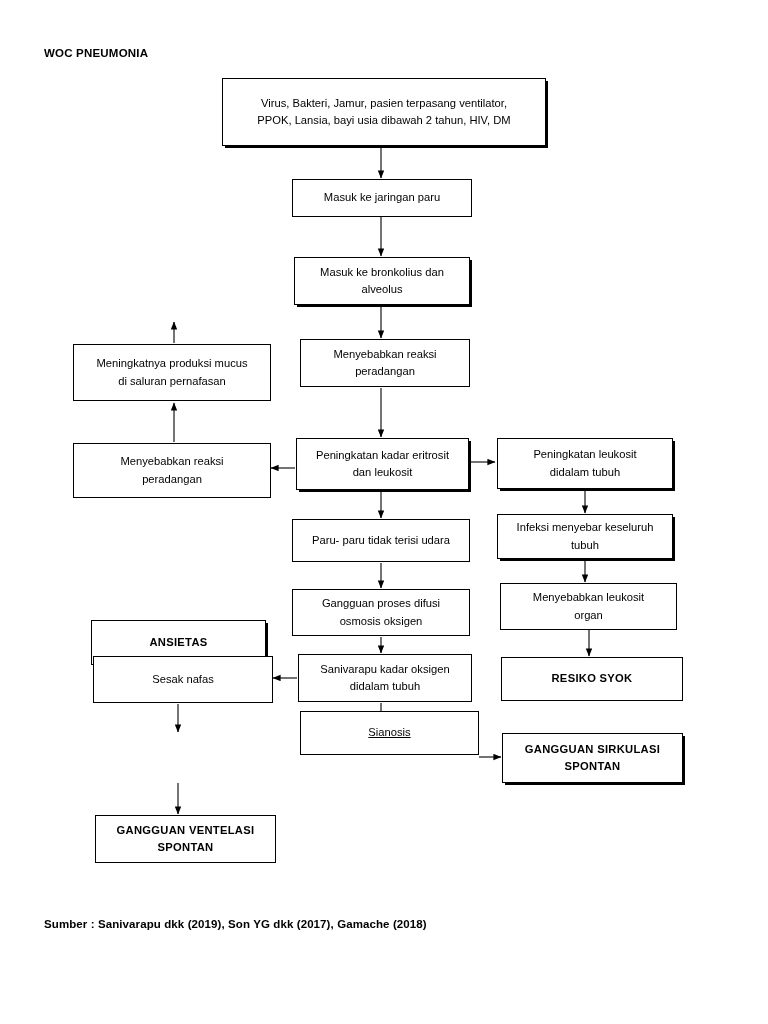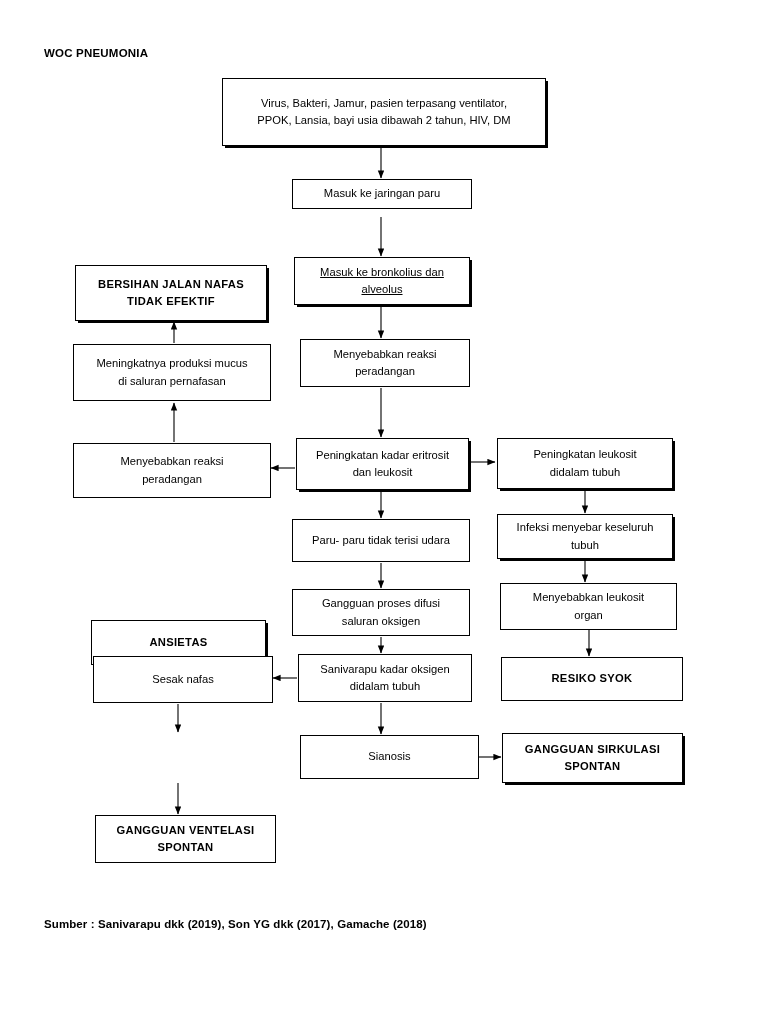--- a/index.html
+++ b/index.html
@@ -128,25 +128,25 @@
     </g>
   </svg>
 
   <div class="node shadow" style="left:222px; top:78px; width:324px; height:68px;">
     <span class="txt">
       <span>Virus, Bakteri, Jamur, pasien terpasang ventilator,</span><br>
       <span>PPOK, Lansia, bayi usia dibawah 2 tahun, HIV, DM</span>
     </span>
   </div>
 
-  <div class="node" style="left:292px; top:179px; width:180px; height:30px;">
+  <div class="node" style="left:292px; top:179px; width:180px; height:38px;">
     <span class="txt">Masuk ke jaringan paru</span>
   </div>
 
-  <div class="node shadow" style="left:294px; top:257px; width:176px; height:48px;text-decoration:underline;">
+  <div class="node shadow" style="left:294px; top:257px; width:176px; height:48px;">
     <span class="txt">
       <span>Masuk ke bronkolius dan</span><br>
       <span>alveolus</span>
     </span>
   </div>
 
   <div class="node" style="left:300px; top:339px; width:170px; height:48px;">
     <span class="txt">
       <span>Menyebabkan reaksi</span><br>
       <span>peradangan</span>
@@ -160,41 +160,35 @@
   <div class="node shadow" style="left:296px; top:438px; width:173px; height:52px;">
     <span class="txt">
       <span>Peningkatan kadar eritrosit</span><br>
       <span>dan leukosit</span>
     </span>
   </div>
 
   <div class="node" style="left:292px; top:589px; width:178px; height:47px;">
     <span class="txt">
       <span>Gangguan proses difusi</span><br>
-      <span>saluran oksigen</span>
+      <span>osmosis oksigen</span>
     </span>
   </div>
 
   <div class="node" style="left:298px; top:654px; width:174px; height:48px;">
     <span class="txt">
       <span>Sanivarapu kadar oksigen</span><br>
       <span>didalam tubuh</span>
     </span>
   </div>
 
-  <div class="node" style="left:300px; top:735px; width:179px; height:44px;">
+  <div class="node" style="left:300px; top:711px; width:179px; height:44px;text-decoration:underline;">
     <span class="txt">Sianosis</span>
   </div>
 
-  <div class="node shadow bold" style="left:75px; top:265px; width:192px; height:56px;">
-    <span class="txt">
-      <span>BERSIHAN JALAN NAFAS</span><br>
-      <span>TIDAK EFEKTIF</span>
-    </span>
-  </div>
 
   <div class="node" style="left:73px; top:344px; width:198px; height:57px;">
     <span class="txt">
       <span>Meningkatnya produksi mucus</span><br>
       <span>di saluran pernafasan</span>
     </span>
   </div>
 
   <div class="node" style="left:73px; top:443px; width:198px; height:55px;">
     <span class="txt">

